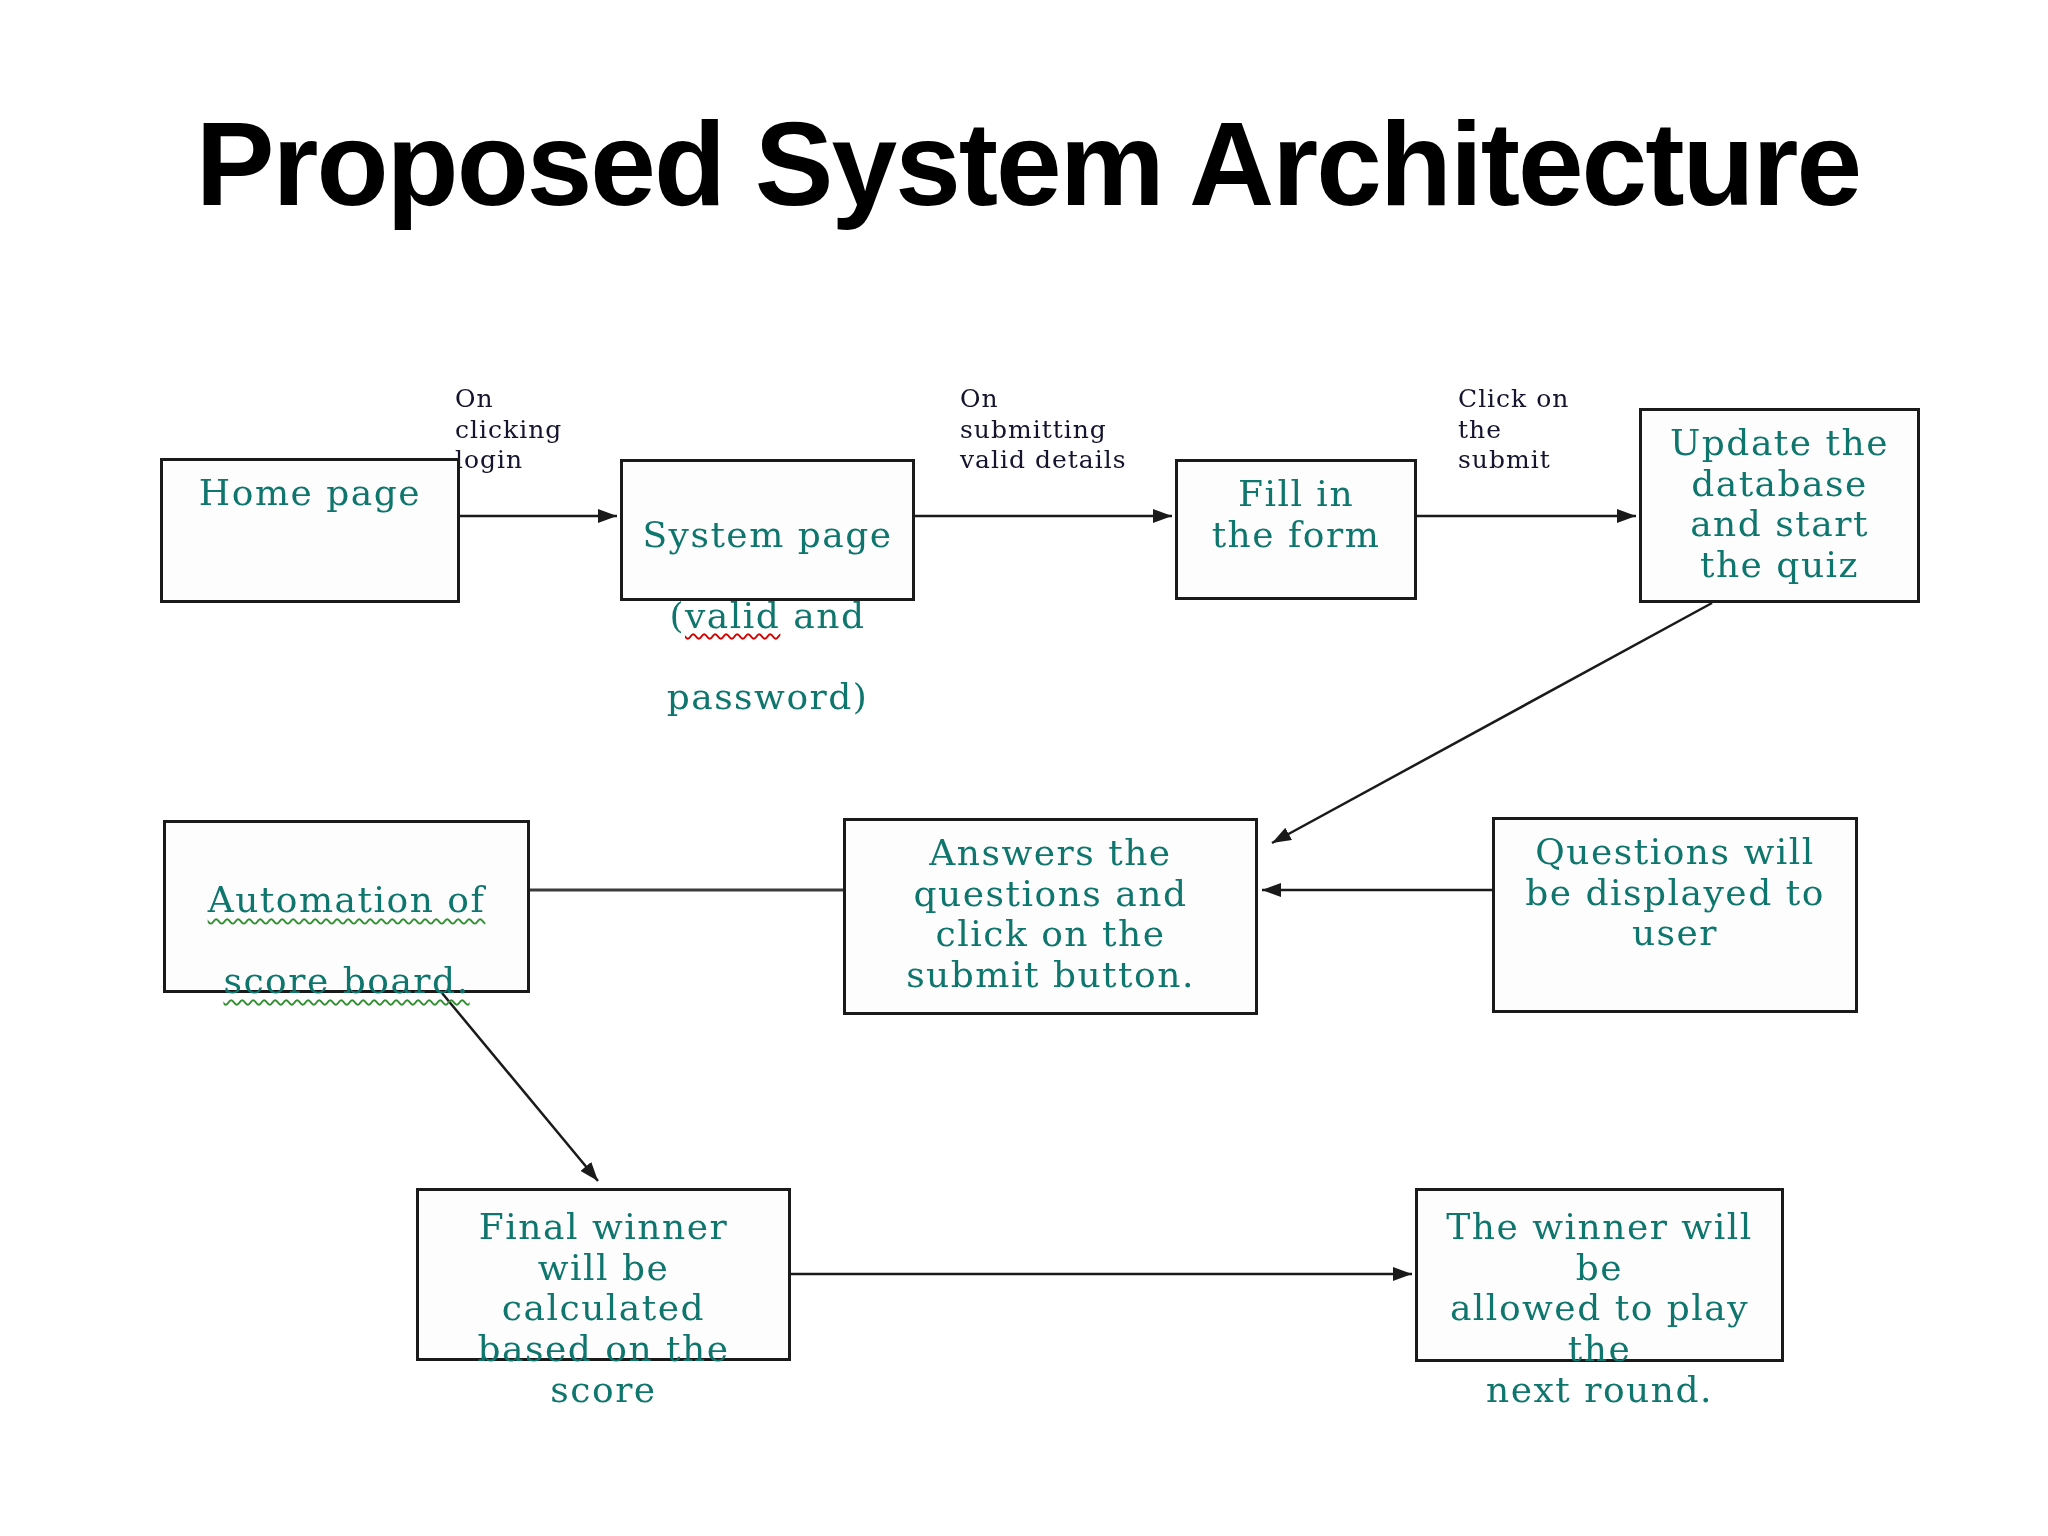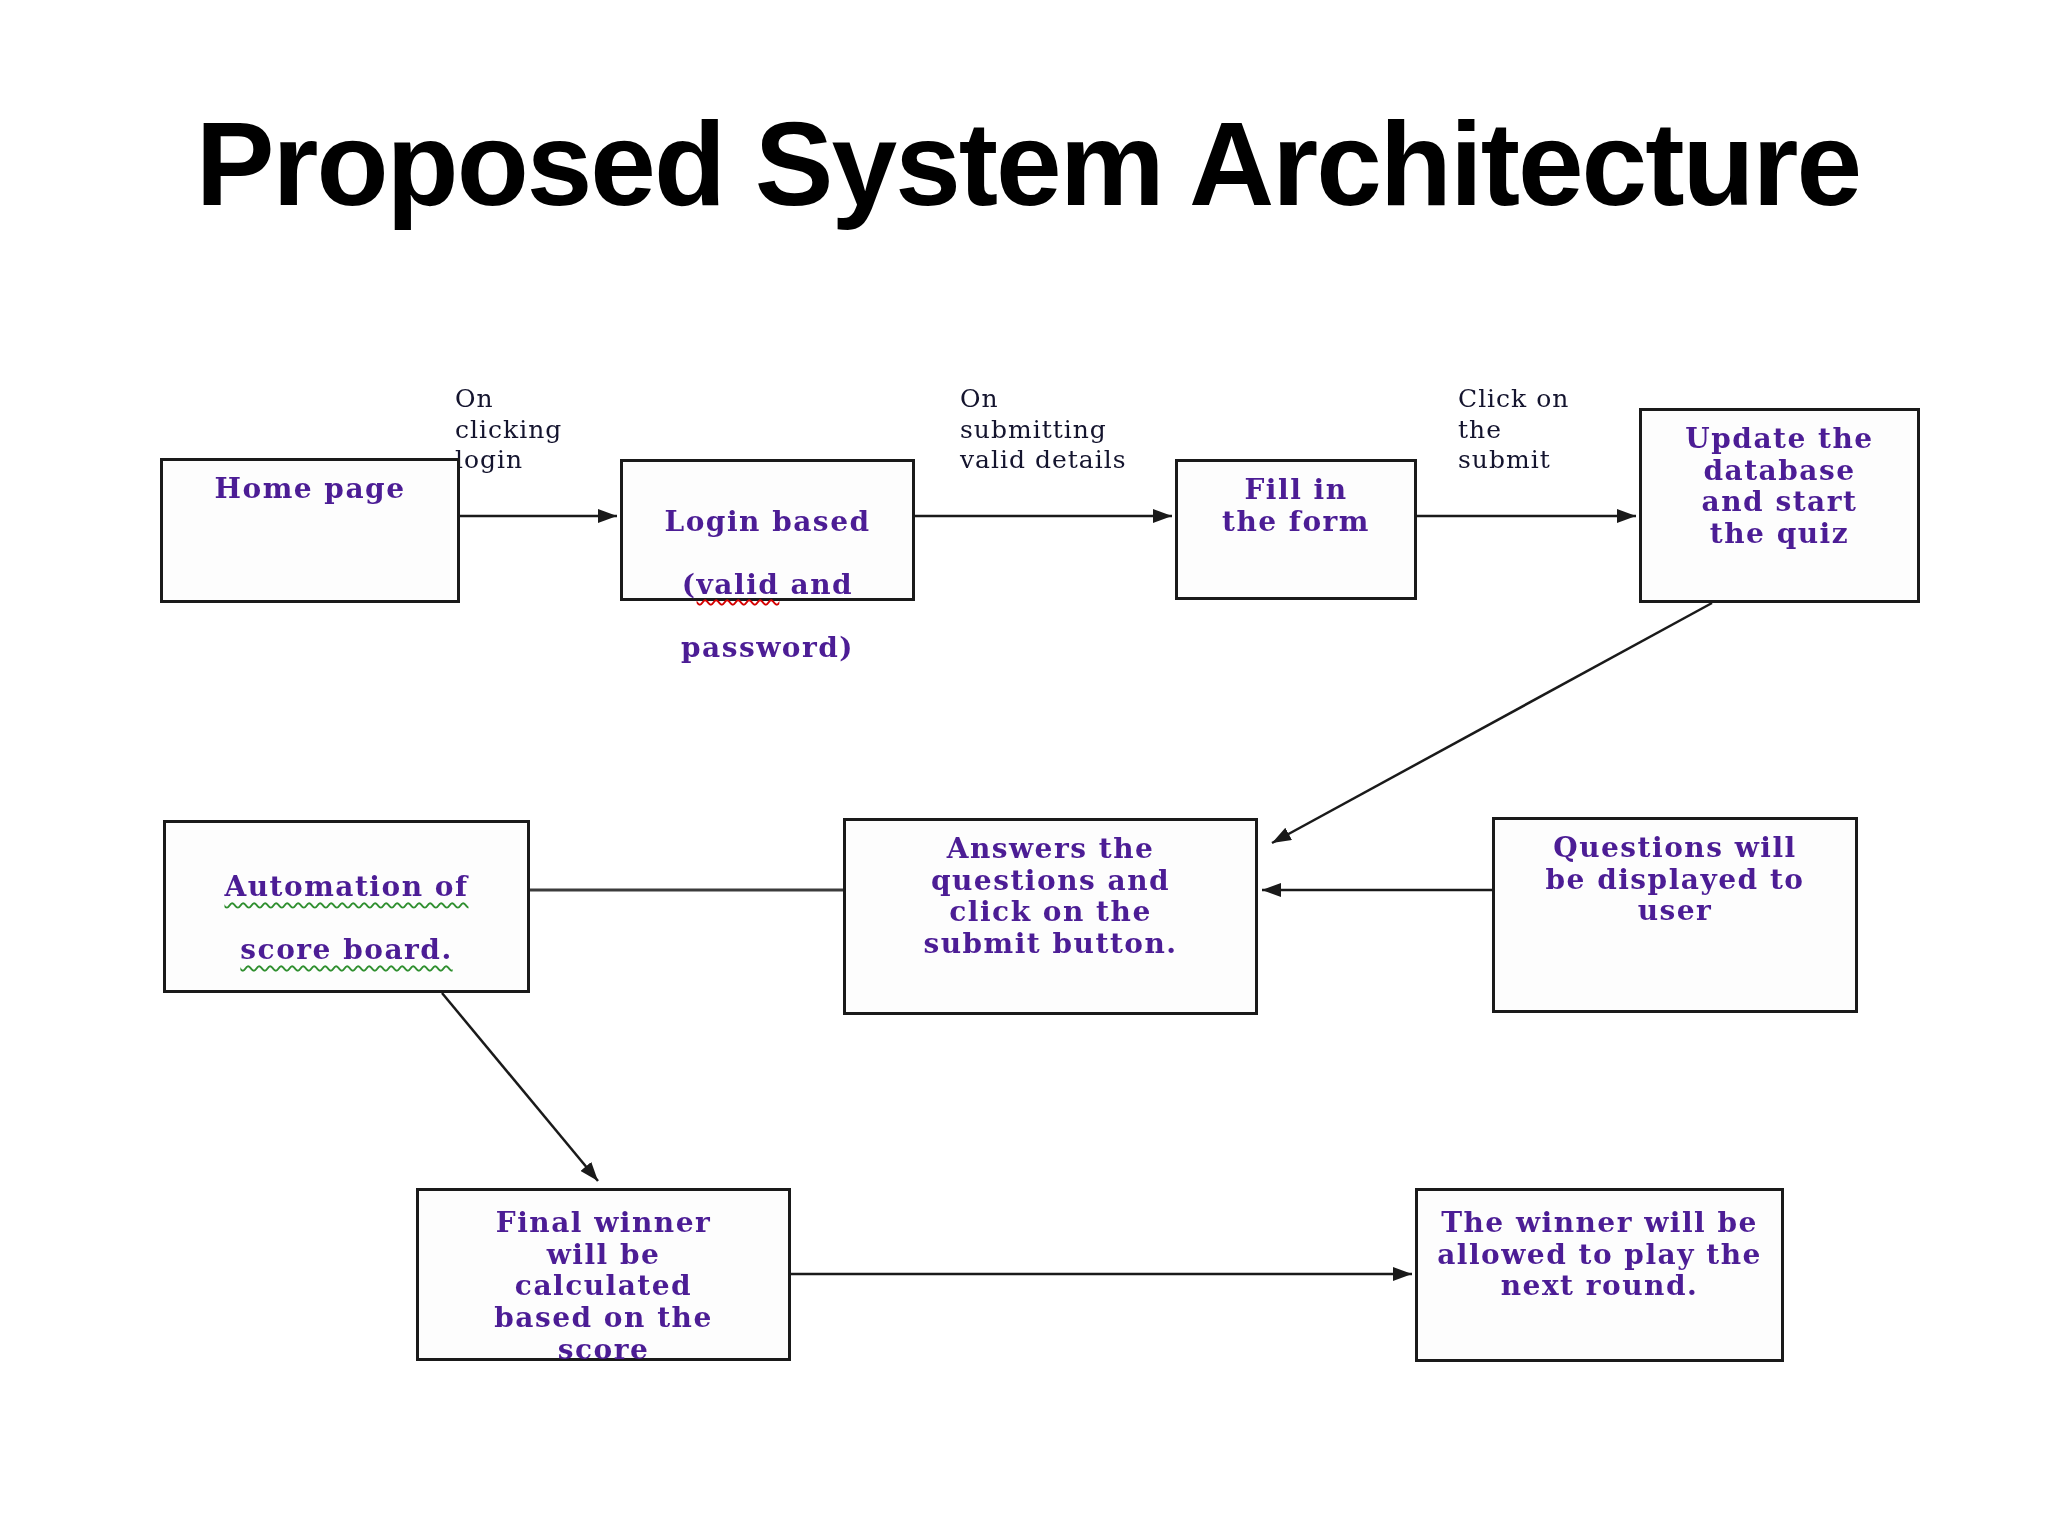--- a/index.html
+++ b/index.html
@@ -4,22 +4,22 @@
 <style>
   html,body{margin:0;padding:0;background:#ffffff;}
   #page{position:relative;width:2048px;height:1536px;background:#ffffff;overflow:hidden;
         font-family:"DejaVu Serif", serif;}
   #title{position:absolute;left:0;right:0;top:96px;text-align:center;
          font-family:"Liberation Sans", sans-serif;font-weight:700;
          font-size:118px;letter-spacing:-2px;color:#000;padding-left:8px;}
   .box{position:absolute;border:3px solid #1a1a1a;background:#fdfdfd;box-sizing:border-box;
        text-align:center;}
   .box-text{width:100%;padding-top:12px;white-space:pre-line;
-            font-weight:700;font-size:28px;line-height:1.13;letter-spacing:1.5px;
-            color:#4c1d95;}
+            font-weight:400;font-size:36px;line-height:1.13;letter-spacing:1.5px;
+            color:#0f766e;}
   .pt16{padding-top:16px;}
   .line{display:block;}
   .edge-label{position:absolute;white-space:pre-line;font-weight:400;font-size:25px;
               line-height:1.22;letter-spacing:1px;color:#14142e;text-align:left;}
   .wavy-red{text-decoration:underline wavy #d40000 2px;text-underline-offset:5px;}
   .wavy-green{text-decoration:underline wavy #2f8f2f 2px;text-underline-offset:6px;}
   svg.connectors{position:absolute;left:0;top:0;width:2048px;height:1536px;pointer-events:none;}
 </style>
 </head>
 <body>
@@ -53,21 +53,21 @@
   <div class="edge-label" style="left:1458px;top:384px">Click on
 the
 submit</div>
 
   <div class="box" style="left:160px;top:458px;width:300px;height:145px">
     <div class="box-text">Home page</div>
   </div>
 
   <div class="box" style="left:620px;top:459px;width:295px;height:142px">
     <div class="box-text">
-      <span class="line">Login based</span>
+      <span class="line">System page</span>
       <span class="line"><span>(</span><span class="wavy-red">valid</span><span> and</span></span>
       <span class="line">password)</span>
     </div>
   </div>
 
   <div class="box" style="left:1175px;top:459px;width:242px;height:141px">
     <div class="box-text">Fill in
 the form</div>
   </div>
 

